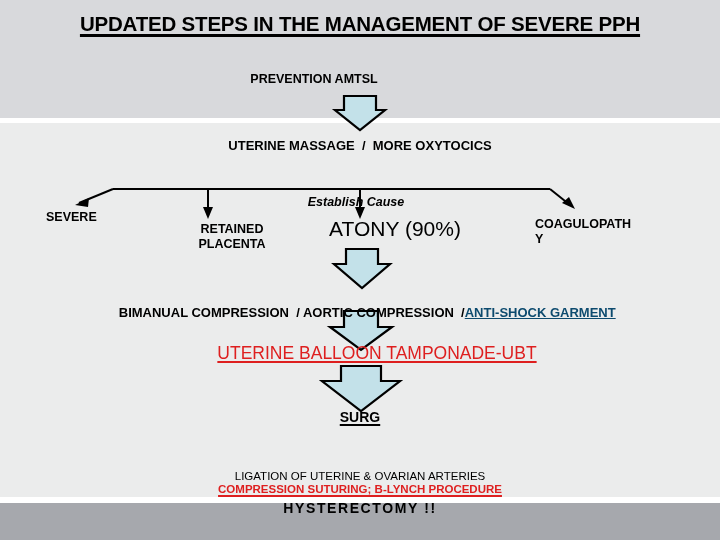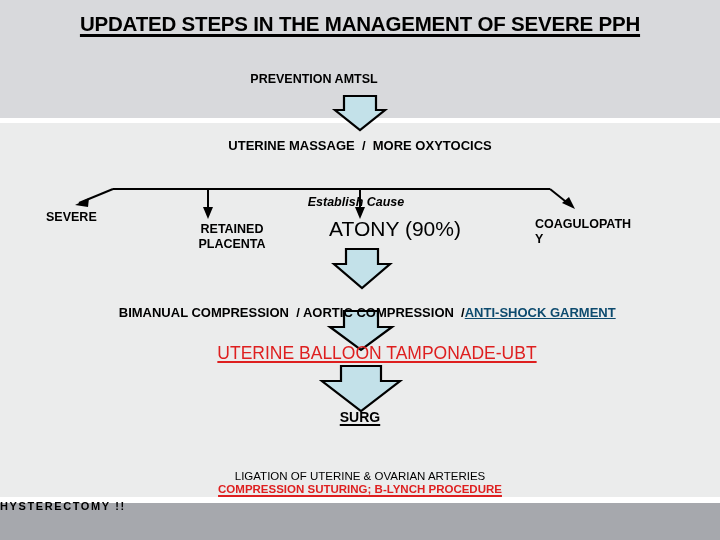--- a/index.html
+++ b/index.html
@@ -182,21 +182,22 @@
   #ligation {
     left: 0; top: 470px;
     width: 720px;
     text-align: center;
     font-size: 11.5px;
     font-weight: normal;
   }
   #hysterectomy {
     left: 0; top: 500px;
     width: 720px;
-    font-size: 11px;
+    text-align: center;
+    font-size: 14px;
     font-weight: bold;
     letter-spacing: 1.6px;
   }
 
   
   svg.overlay {
     position: absolute;
     left: 0; top: 0;
     width: 720px; height: 540px;
     pointer-events: none;

